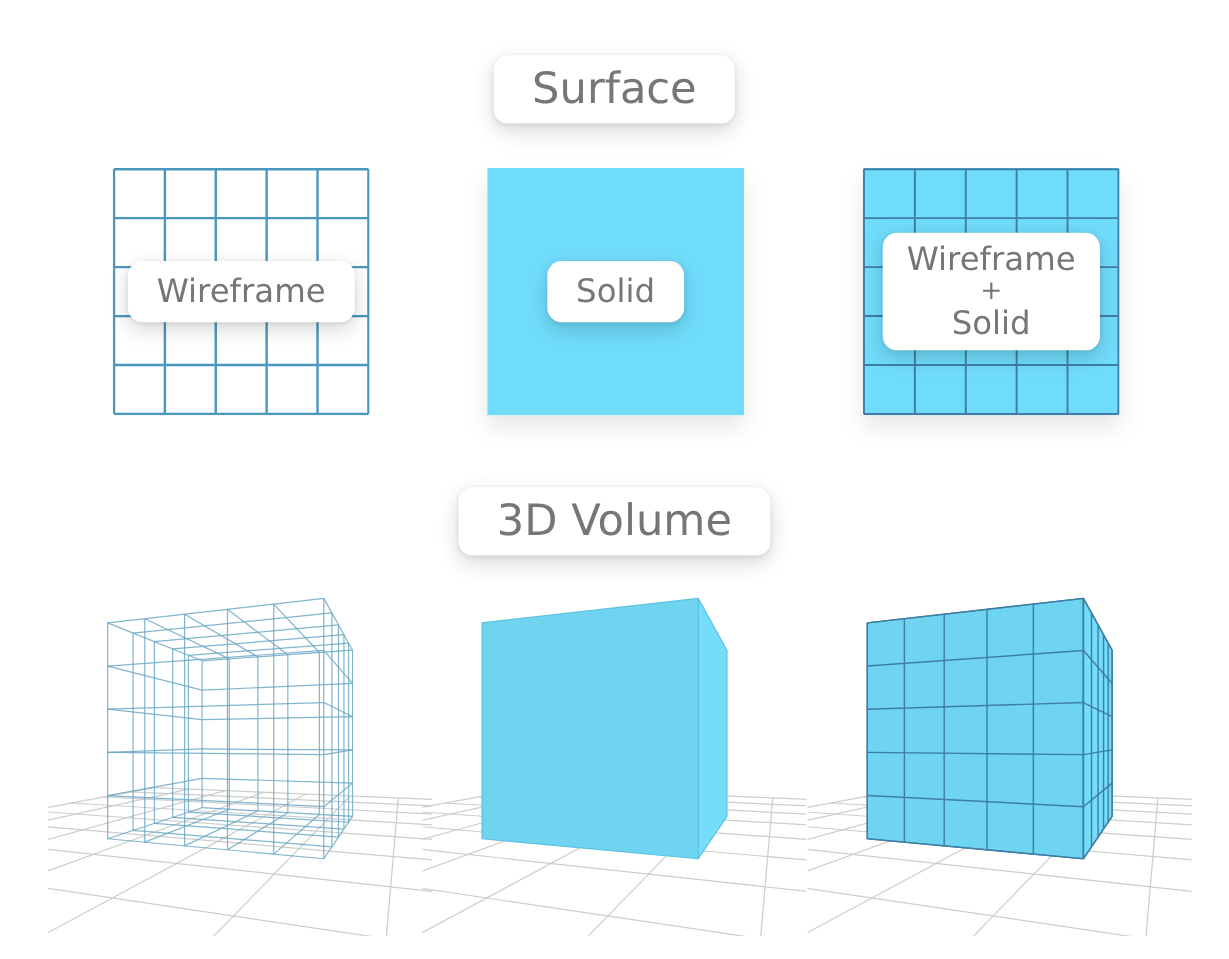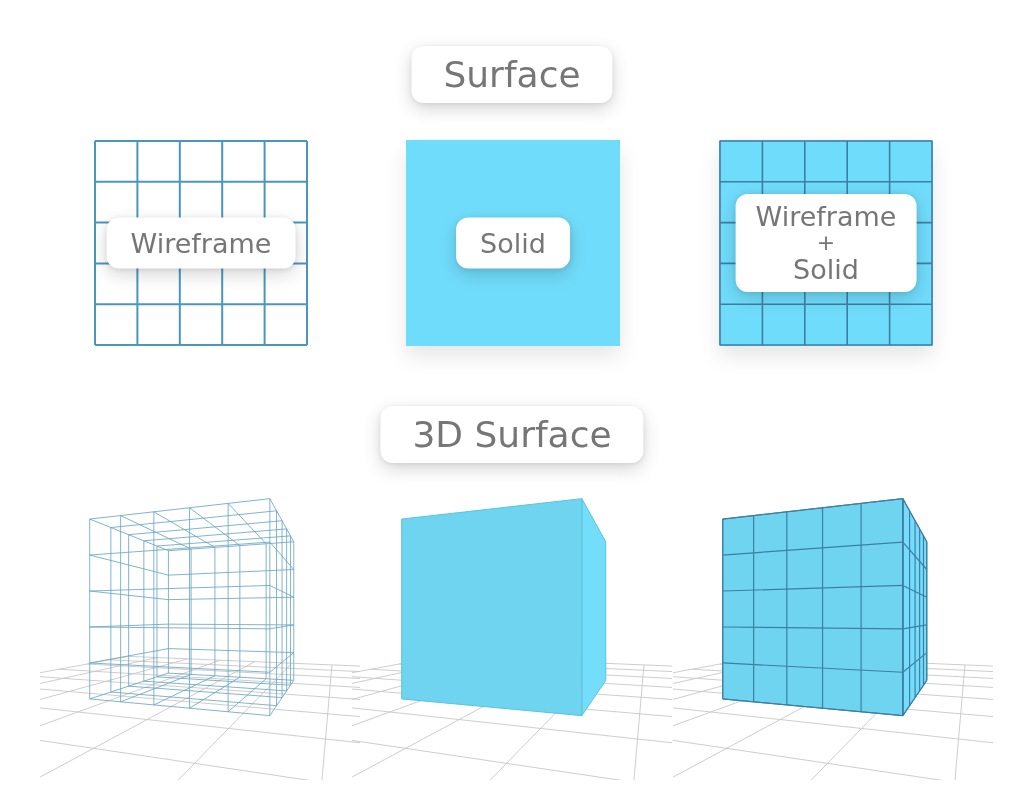--- a/index.html
+++ b/index.html
@@ -84,21 +84,21 @@
         <line x1="1" y1="205" x2="213" y2="205" stroke="#3f7ea4" stroke-width="1.6"></line>
       </svg>
     <div class="chip sq-chip multi">
       <span class="line">Wireframe</span>
       <span class="line line-plus">+</span>
       <span class="line">Solid</span>
     </div>
   </div>
 
   <div class="chip title-chip title-volume">
-    <span>3D Surface</span>
+    <span>3D Volume</span>
   </div>
 
   <div class="scene scene-1">
     <svg width="320" height="320">
         <line x1="88.56711597690028" y1="180.36526872438313" x2="-328.1451307211158" y2="257.4264382463899" stroke="#c8c8c8" stroke-width="1" stroke-opacity="0.9"></line>
         <line x1="88.56711597690028" y1="180.36526872438313" x2="381.52526367740836" y2="192.68029352758145" stroke="#c8c8c8" stroke-width="1" stroke-opacity="0.9"></line>
         <line x1="117.15688166355703" y1="181.56709115640075" x2="-278.26492899967724" y2="269.03553566769165" stroke="#c8c8c8" stroke-width="1" stroke-opacity="0.9"></line>
         <line x1="69.67744743563651" y1="183.85847047500923" x2="392.118148520401" y2="198.9595421809234" stroke="#c8c8c8" stroke-width="1" stroke-opacity="0.9"></line>
         <line x1="147.5957665873288" y1="182.84664465494748" x2="-217.22928606627443" y2="283.24094584110543" stroke="#c8c8c8" stroke-width="1" stroke-opacity="0.9"></line>
         <line x1="47.00335032770664" y1="188.05151364769733" x2="405.7071501473011" y2="207.01482848212578" stroke="#c8c8c8" stroke-width="1" stroke-opacity="0.9"></line>

